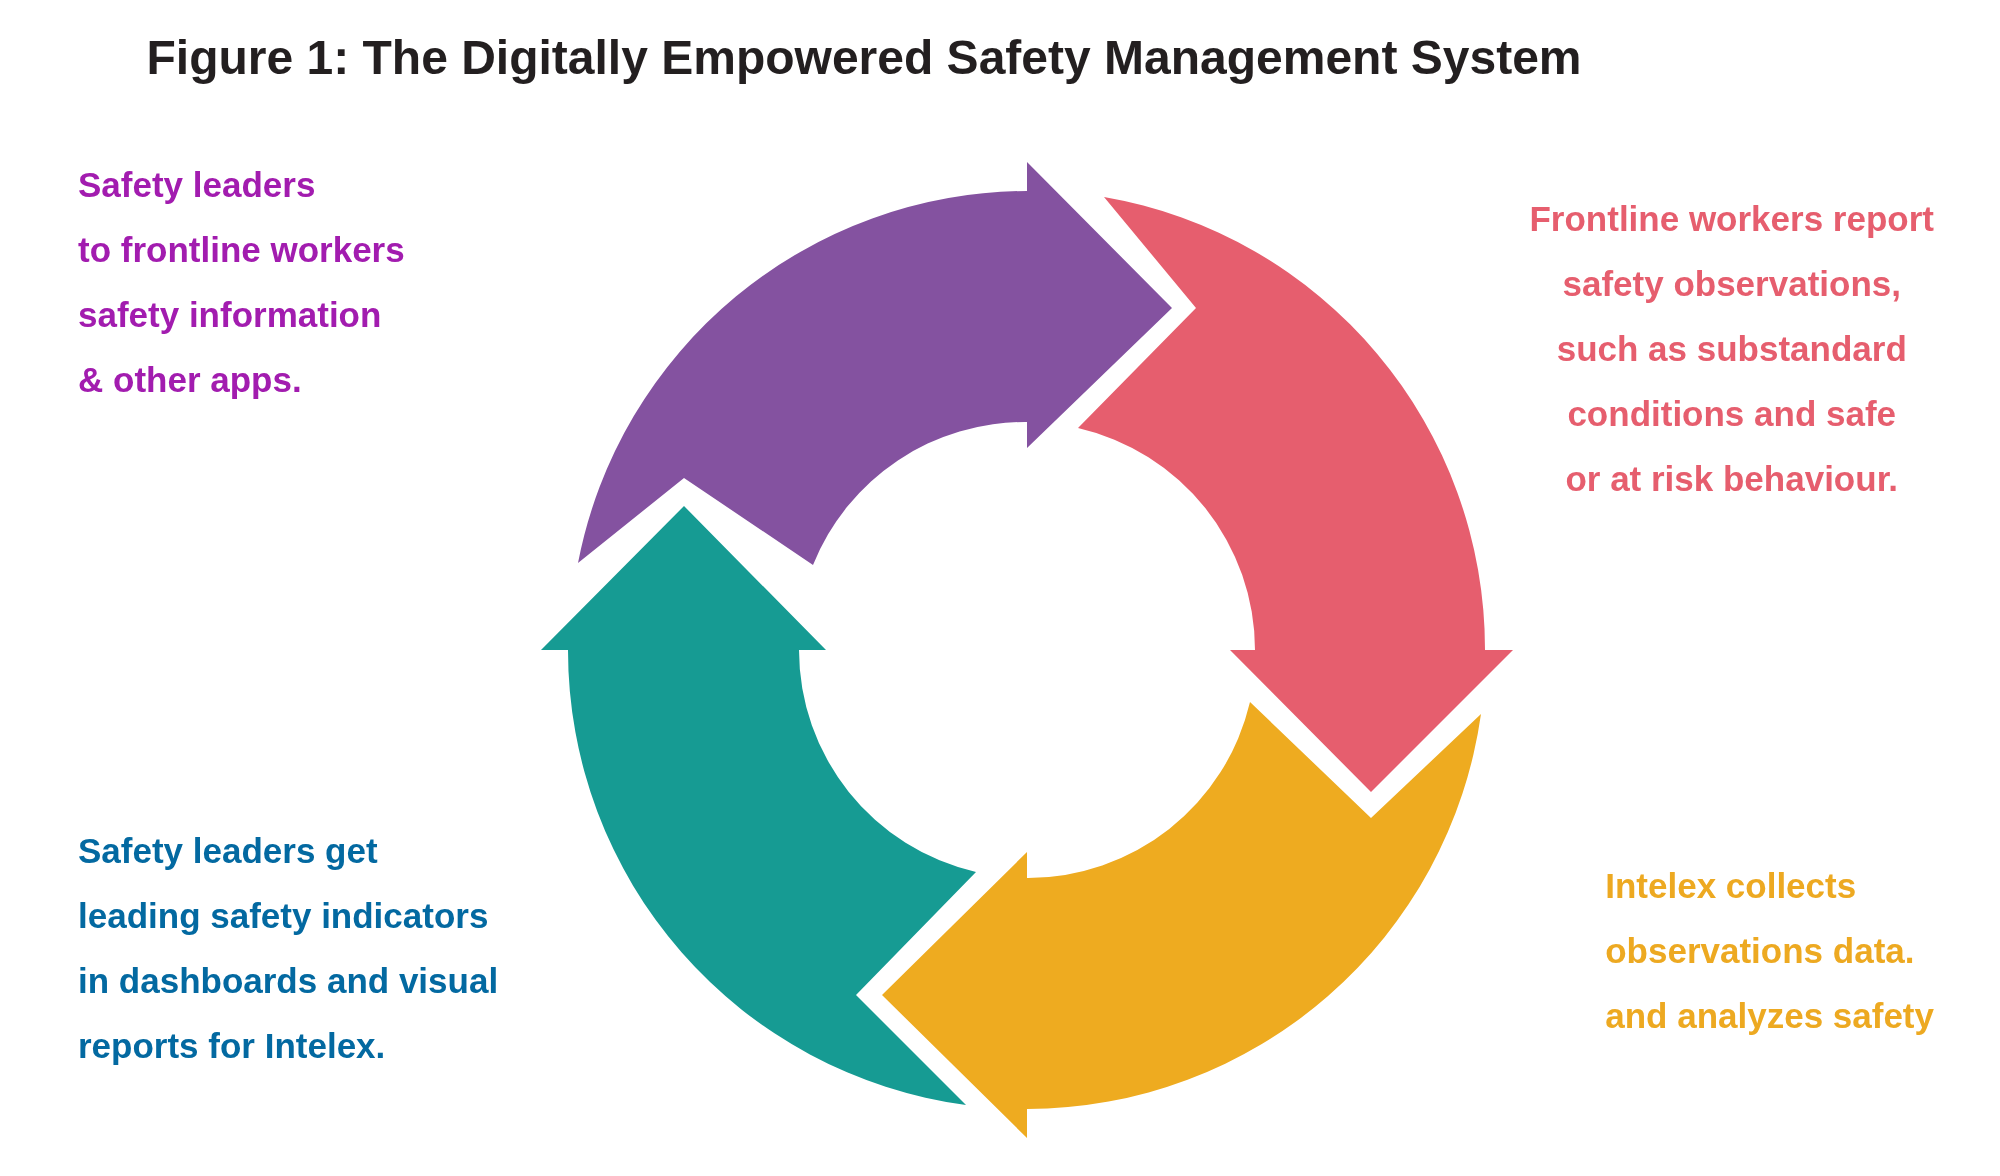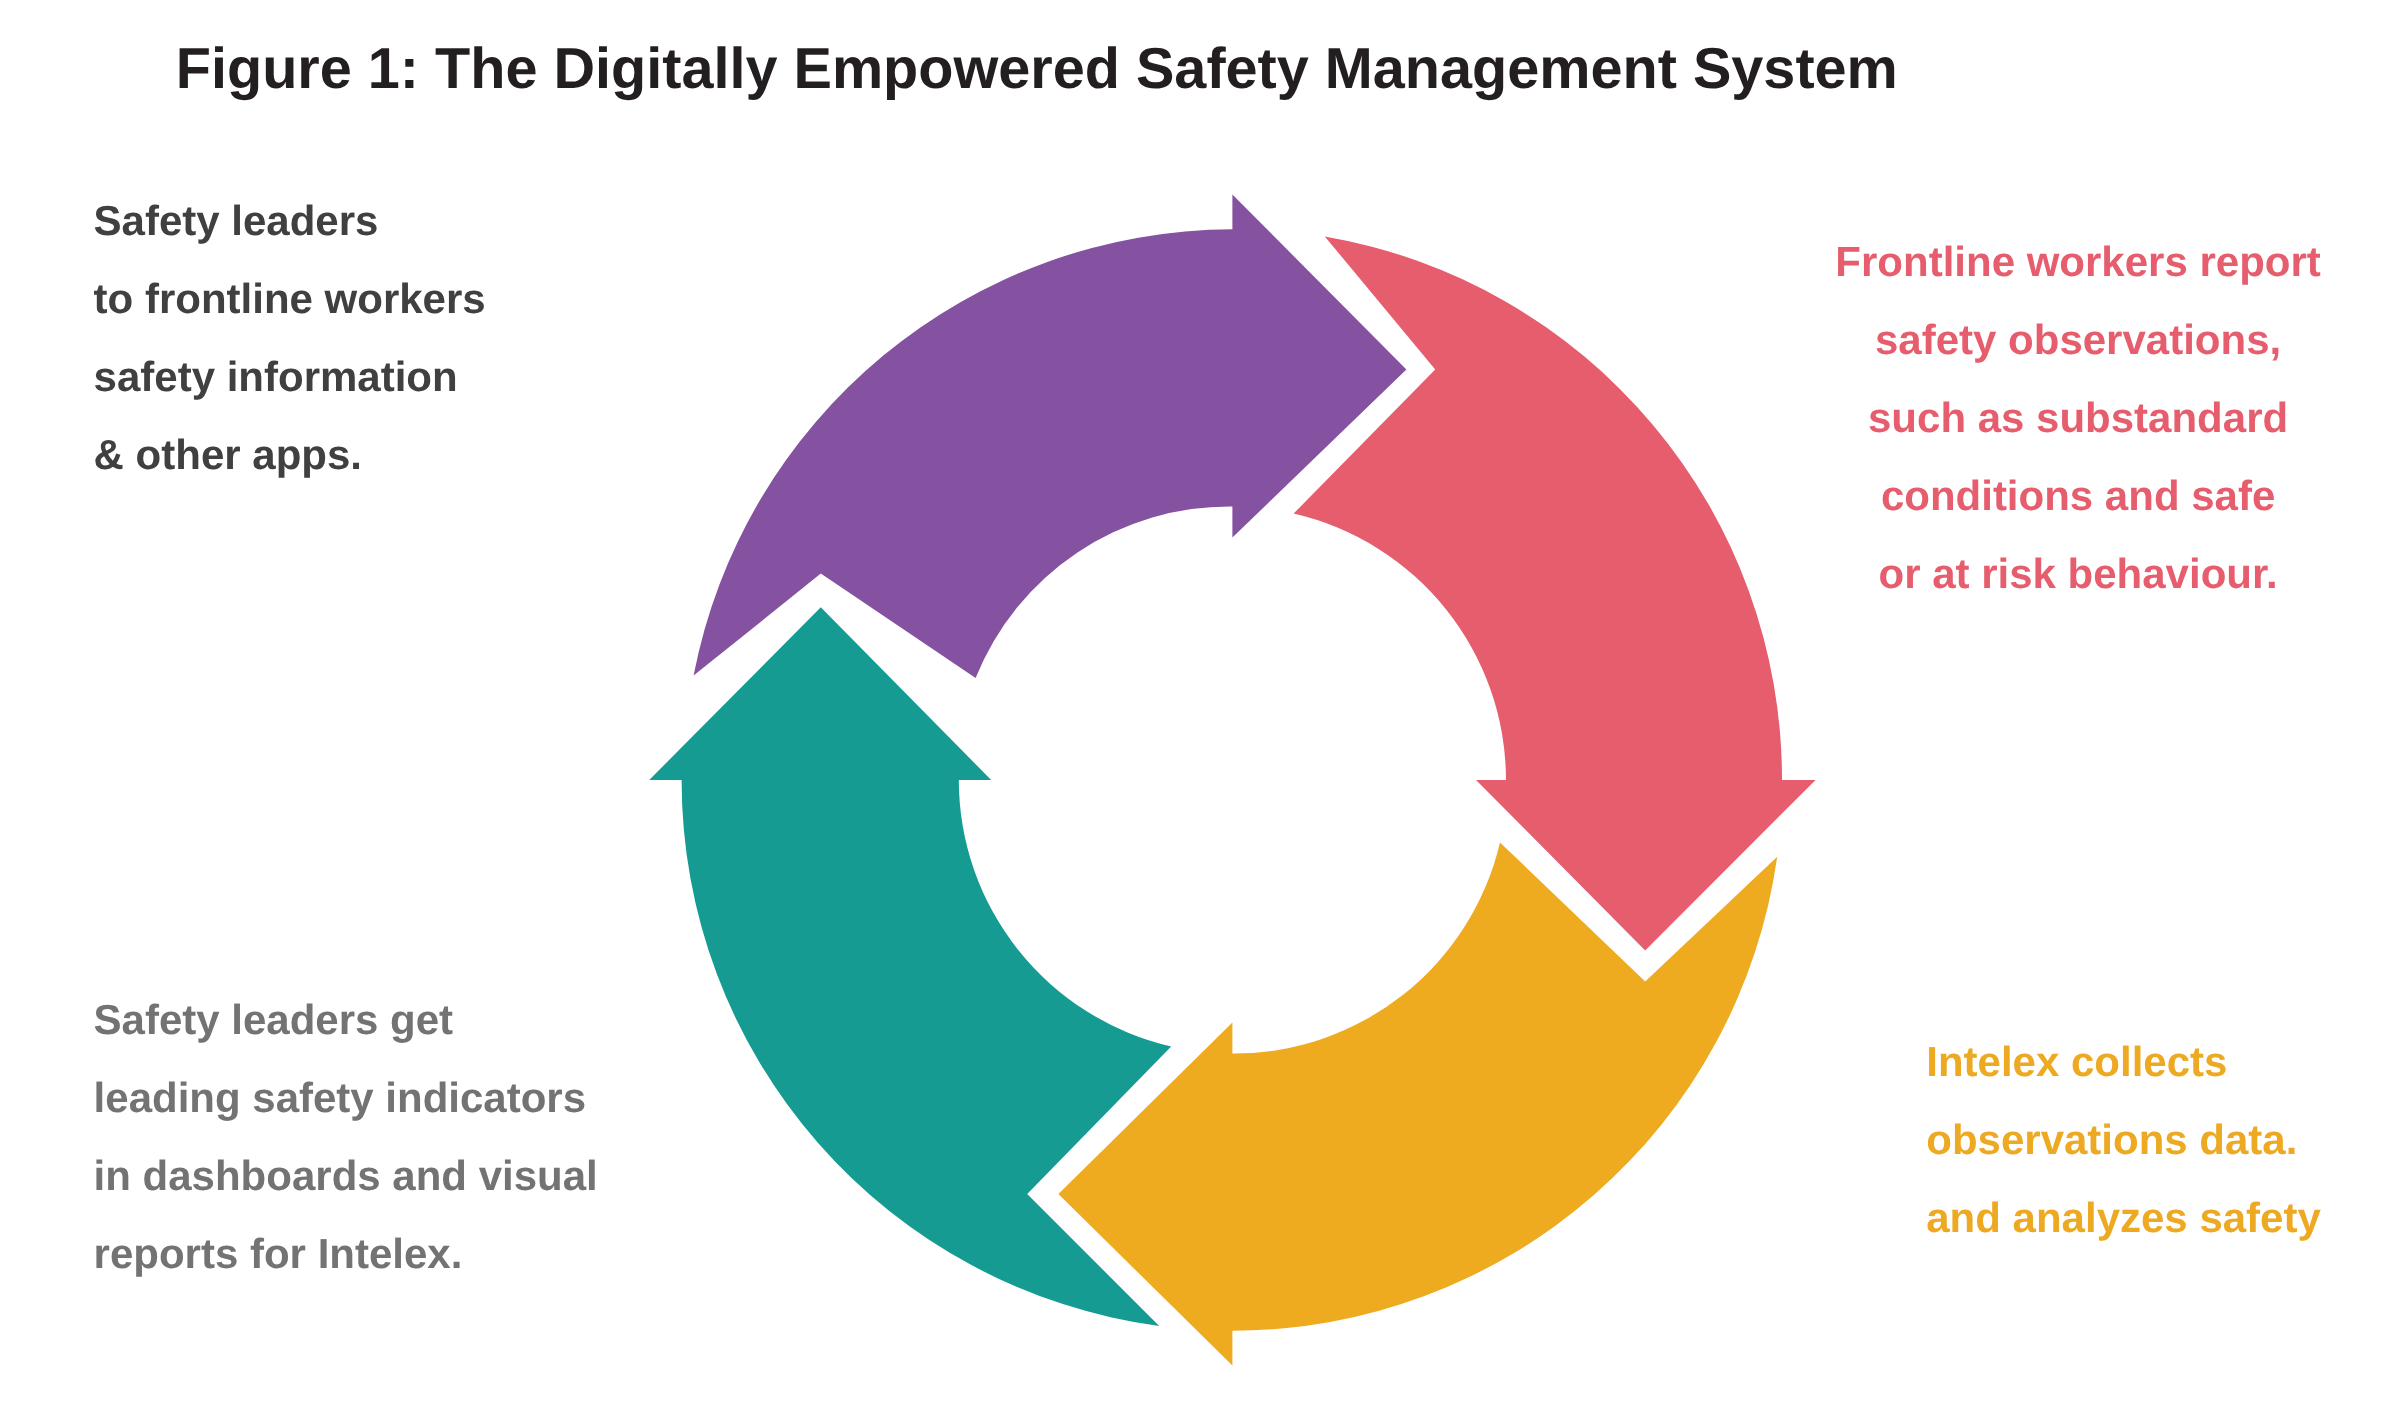--- a/index.html
+++ b/index.html
@@ -2,23 +2,23 @@
 <html><head>
 <meta charset="utf-8">
 <style>
   html, body { margin: 0; padding: 0; background: #ffffff; }
   body { width: 2000px; height: 1176px; position: relative; overflow: hidden;
          font-family: "Liberation Sans", "DejaVu Sans", sans-serif; }
   .title { position: absolute; left: 0; width: 1728px; top: 30px; text-align: center;
            font-size: 48px; font-weight: bold; color: #231f20; letter-spacing: 0px; }
   .caption { position: absolute; font-weight: bold; font-size: 35px; line-height: 65px; }
   .caption div { white-space: nowrap; }
-  .cap-purple { left: 78px; top: 152px; color: #404040; text-align: left; }
+  .cap-purple { left: 78px; top: 152px; color: #a21caf; text-align: left; }
   .cap-pink { right: 66px; top: 186px; color: #e65e6e; text-align: center; }
-  .cap-teal { left: 78px; top: 818px; color: #737373; text-align: left; }
+  .cap-teal { left: 78px; top: 818px; color: #0369a1; text-align: left; }
   .cap-gold { right: 66px; top: 853px; color: #eda921; text-align: left; }
   svg.cycle { position: absolute; left: 0; top: 0; }
 </style>
 </head>
 <body>
 
 <div class="title">Figure 1: The Digitally Empowered Safety Management System</div>
 
 <svg class="cycle" width="2000" height="1176" viewBox="0 0 2000 1176">
 

